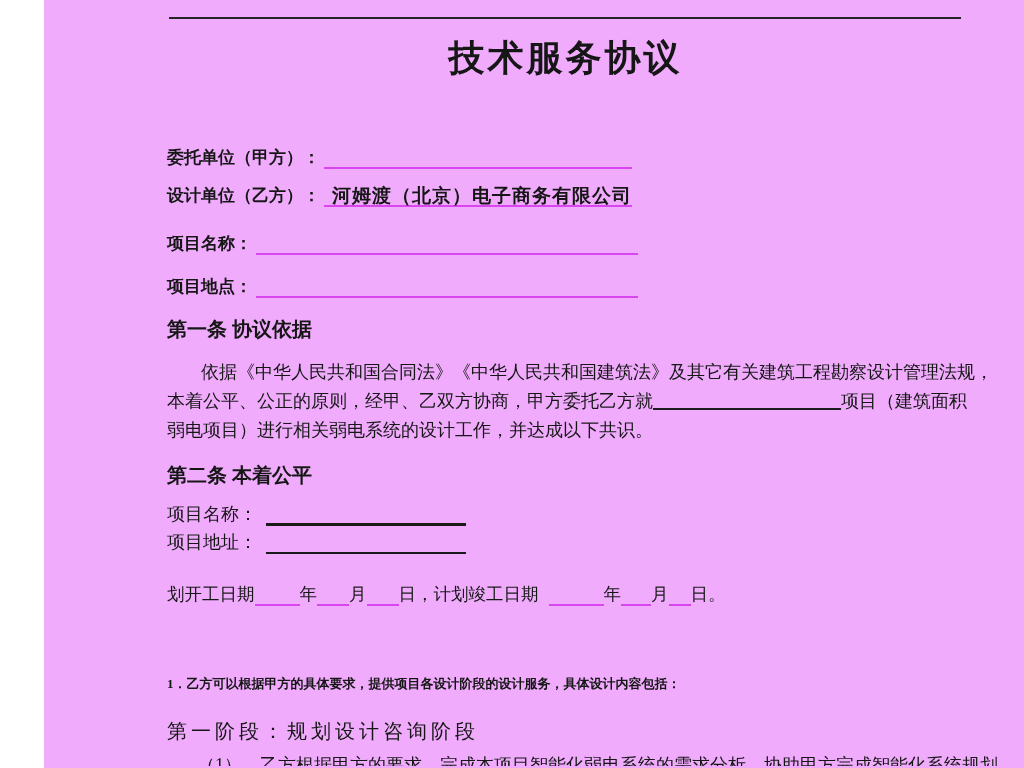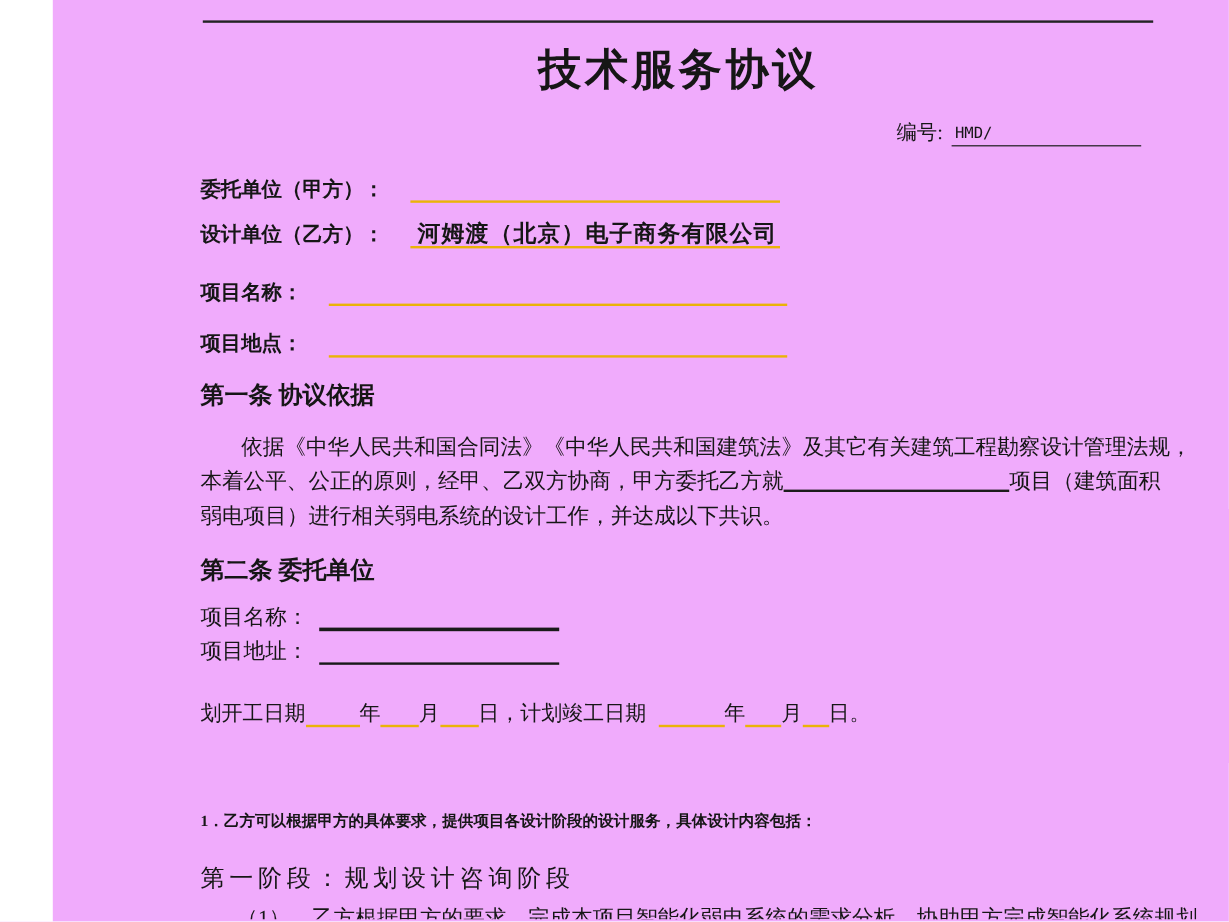--- a/index.html
+++ b/index.html
@@ -24,33 +24,34 @@
     text-align:center;
     font-size:36px; font-weight:bold; letter-spacing:3px;
   }
   .number-row {
     position:absolute; left:703px; top:99px;
     display:flex; align-items:flex-end; gap:7px;
     font-size:17px;
   }
   .bl {
     display:inline-block;
-    border-bottom:2px solid #eab308;
+    border-bottom:2px solid #d946ef;
     height:23px;
     vertical-align:bottom;
+    text-align:right;
   }
   .number-blank {
     width:158px; height:21px;
     border-bottom:1px solid #1c1c1c;
     font-family:"DejaVu Sans Mono","Liberation Mono",monospace;
     font-size:13px; line-height:21px;
     padding-left:3px;
   }
   .frow {
-    display:flex; align-items:flex-end; gap:22px;
+    display:flex; align-items:flex-end; gap:4px;
     font-size:17px; font-weight:bold;
   }
   .frow .bl-310 { width:308px; }
   .frow .bl-385 { width:382px; }
   .designer-value {
     font-size:19px; letter-spacing:1px;
     line-height:23px; padding-left:6px;
   }
   .h-article { font-size:20px; font-weight:bold; }
 
@@ -82,26 +83,20 @@
 </style>
 </head>
 <body>
 
 <div class="page">
 
   <div class="top-rule"></div>
 
   <div class="doc-title">技术服务协议</div>
 
-  <div class="number-row">
-    <span>编号:</span>
-    <span class="number-blank">
-      <span>HMD/</span>
-    </span>
-  </div>
 
   <div class="abs frow" style="top:146px;">
     <span>委托单位（甲方）：</span>
     <span class="bl bl-310"></span>
   </div>
 
   <div class="abs frow" style="top:184px;">
     <span>设计单位（乙方）：</span>
     <span class="bl bl-310 designer-value">
       <span>河姆渡（北京）电子商务有限公司</span>
@@ -119,21 +114,21 @@
     <span>项目地点：</span>
     <span class="bl bl-385"></span>
   </div>
 
   <div class="abs para">
     <div class="indent">依据《中华人民共和国合同法》《中华人民共和国建筑法》及其它有关建筑工程勘察设计管理法规，</div>
     <div><span>本着公平、公正的原则，经甲、乙双方协商，甲方委托乙方就</span><span class="inline-blank"></span><span>项目（建筑面积</span></div>
     <div>弱电项目）进行相关弱电系统的设计工作，并达成以下共识。</div>
   </div>
 
-  <div class="abs h-article" style="top:462px;">第二条 委托单位</div>
+  <div class="abs h-article" style="top:462px;">第二条 本着公平</div>
 
   <div class="abs a2row" style="top:502px;">
     <span>项目名称：</span>
     <span class="bl-name"></span>
   </div>
 
   <div class="abs a2row" style="top:530px;">
     <span>项目地址：</span>
     <span class="bl-addr"></span>
   </div>

